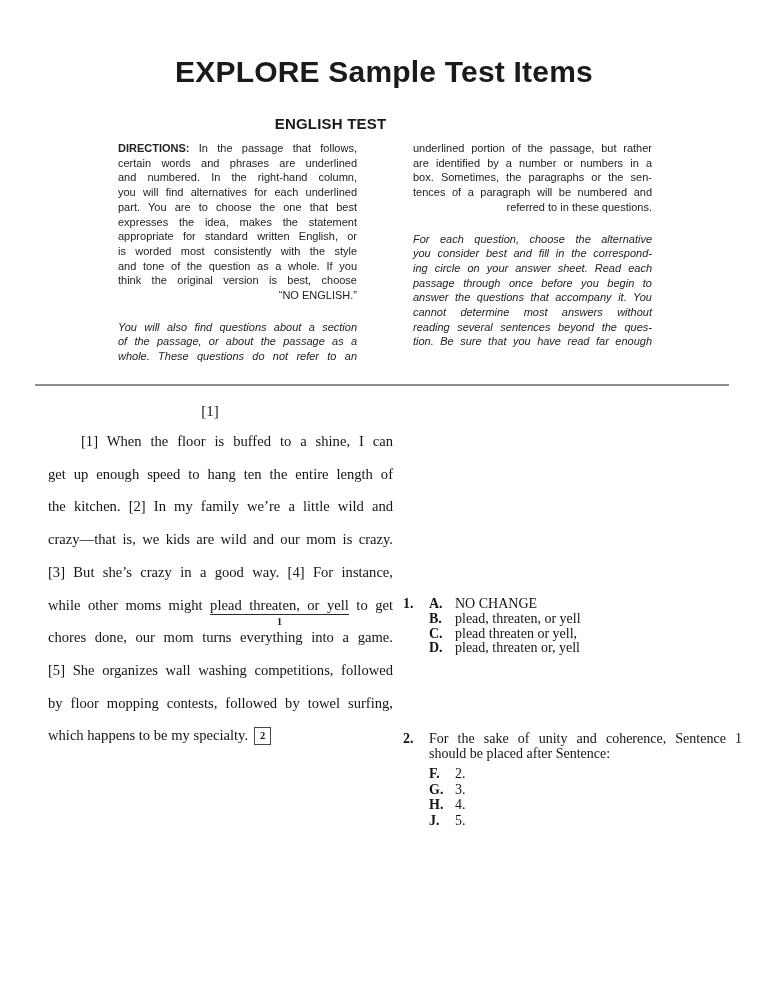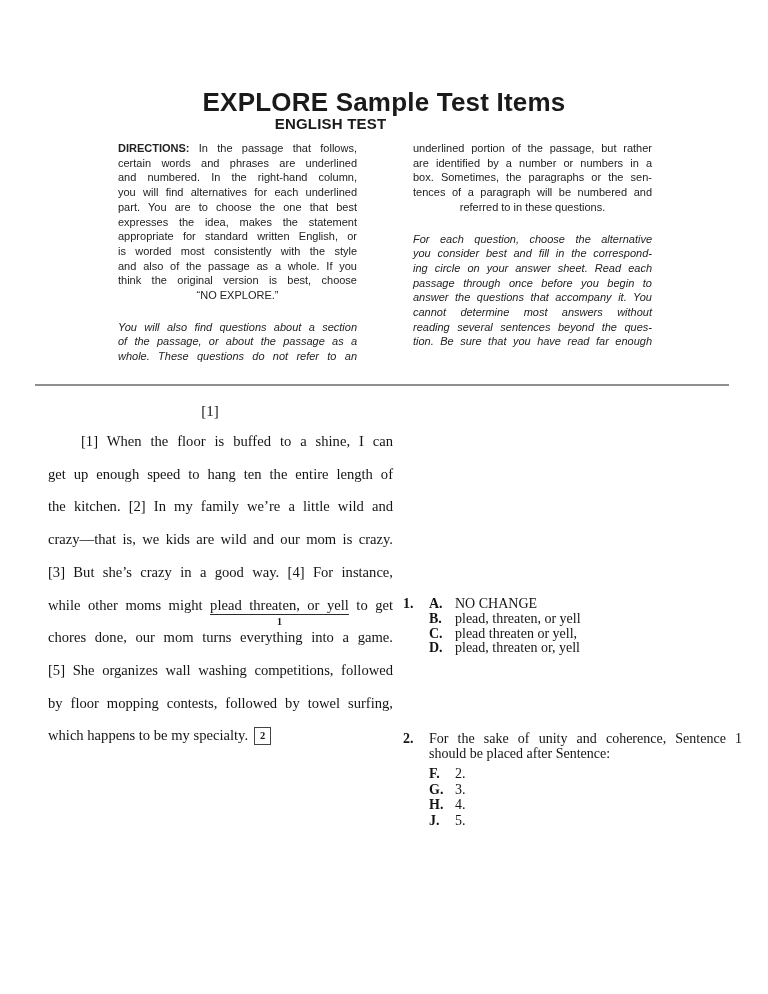--- a/index.html
+++ b/index.html
@@ -7,39 +7,38 @@
     width:768px; height:994px; position:relative;
     background:#ffffff; overflow:hidden;
     font-family:"Liberation Sans", sans-serif;
     -webkit-font-smoothing:antialiased;
   }
   .b { font-weight:bold; }
 
   
   .page-title {
     position:absolute; top:55px; left:0; width:768px;
-    text-align:center; font-size:26px; font-weight:bold; color:#1a1a1a;
+    text-align:center; font-size:30px; font-weight:bold; color:#1a1a1a;
     letter-spacing:0.2px;
-    margin-top:32px;
   }
   .section-heading {
     position:absolute; top:115px; left:0; width:661px;
     text-align:center; font-size:15px; font-weight:bold; color:#1a1a1a;
     letter-spacing:0.2px;
   }
 
   
   .directions {
     position:absolute; top:141px; left:118px; width:534px;
     display:flex; gap:56px;
     font-size:11px; line-height:14.7px; color:#222;
   }
   .dir-col { width:247px; }
   .dl      { text-align:justify; text-align-last:justify; }
-  .dl-last { text-align:center; }
+  .dl-last { text-align:right; }
   .dir-p2  { margin-top:17px;font-style:italic; }
 
   
   .divider {
     position:absolute; top:384px; left:35px; width:694px; height:2px;
     background:#8f8f8f;
   }
 
   
   .passage-label {
@@ -94,23 +93,23 @@
     <div>
       <div class="dl"><span class="b">DIRECTIONS:</span><span> In the passage that follows,</span></div>
       <div>
           <div class="dl">certain words and phrases are underlined</div>
           <div class="dl">and numbered. In the right-hand column,</div>
           <div class="dl">you will find alternatives for each underlined</div>
           <div class="dl">part. You are to choose the one that best</div>
           <div class="dl">expresses the idea, makes the statement</div>
           <div class="dl">appropriate for standard written English, or</div>
           <div class="dl">is worded most consistently with the style</div>
-          <div class="dl">and also of the passage as a whole. If you</div>
+          <div class="dl">and tone of the question as a whole. If you</div>
           <div class="dl">think the original version is best, choose</div>
-          <div class="dl-last">“NO EXPLORE.”</div>
+          <div class="dl-last">“NO ENGLISH.”</div>
         </div>
     </div>
     <div class="dir-p2">
         <div class="dl">You will also find questions about a section</div>
         <div class="dl">of the passage, or about the passage as a</div>
         <div class="dl">whole. These questions do not refer to an</div>
       </div>
   </div>
   <div class="dir-col">
     <div>

